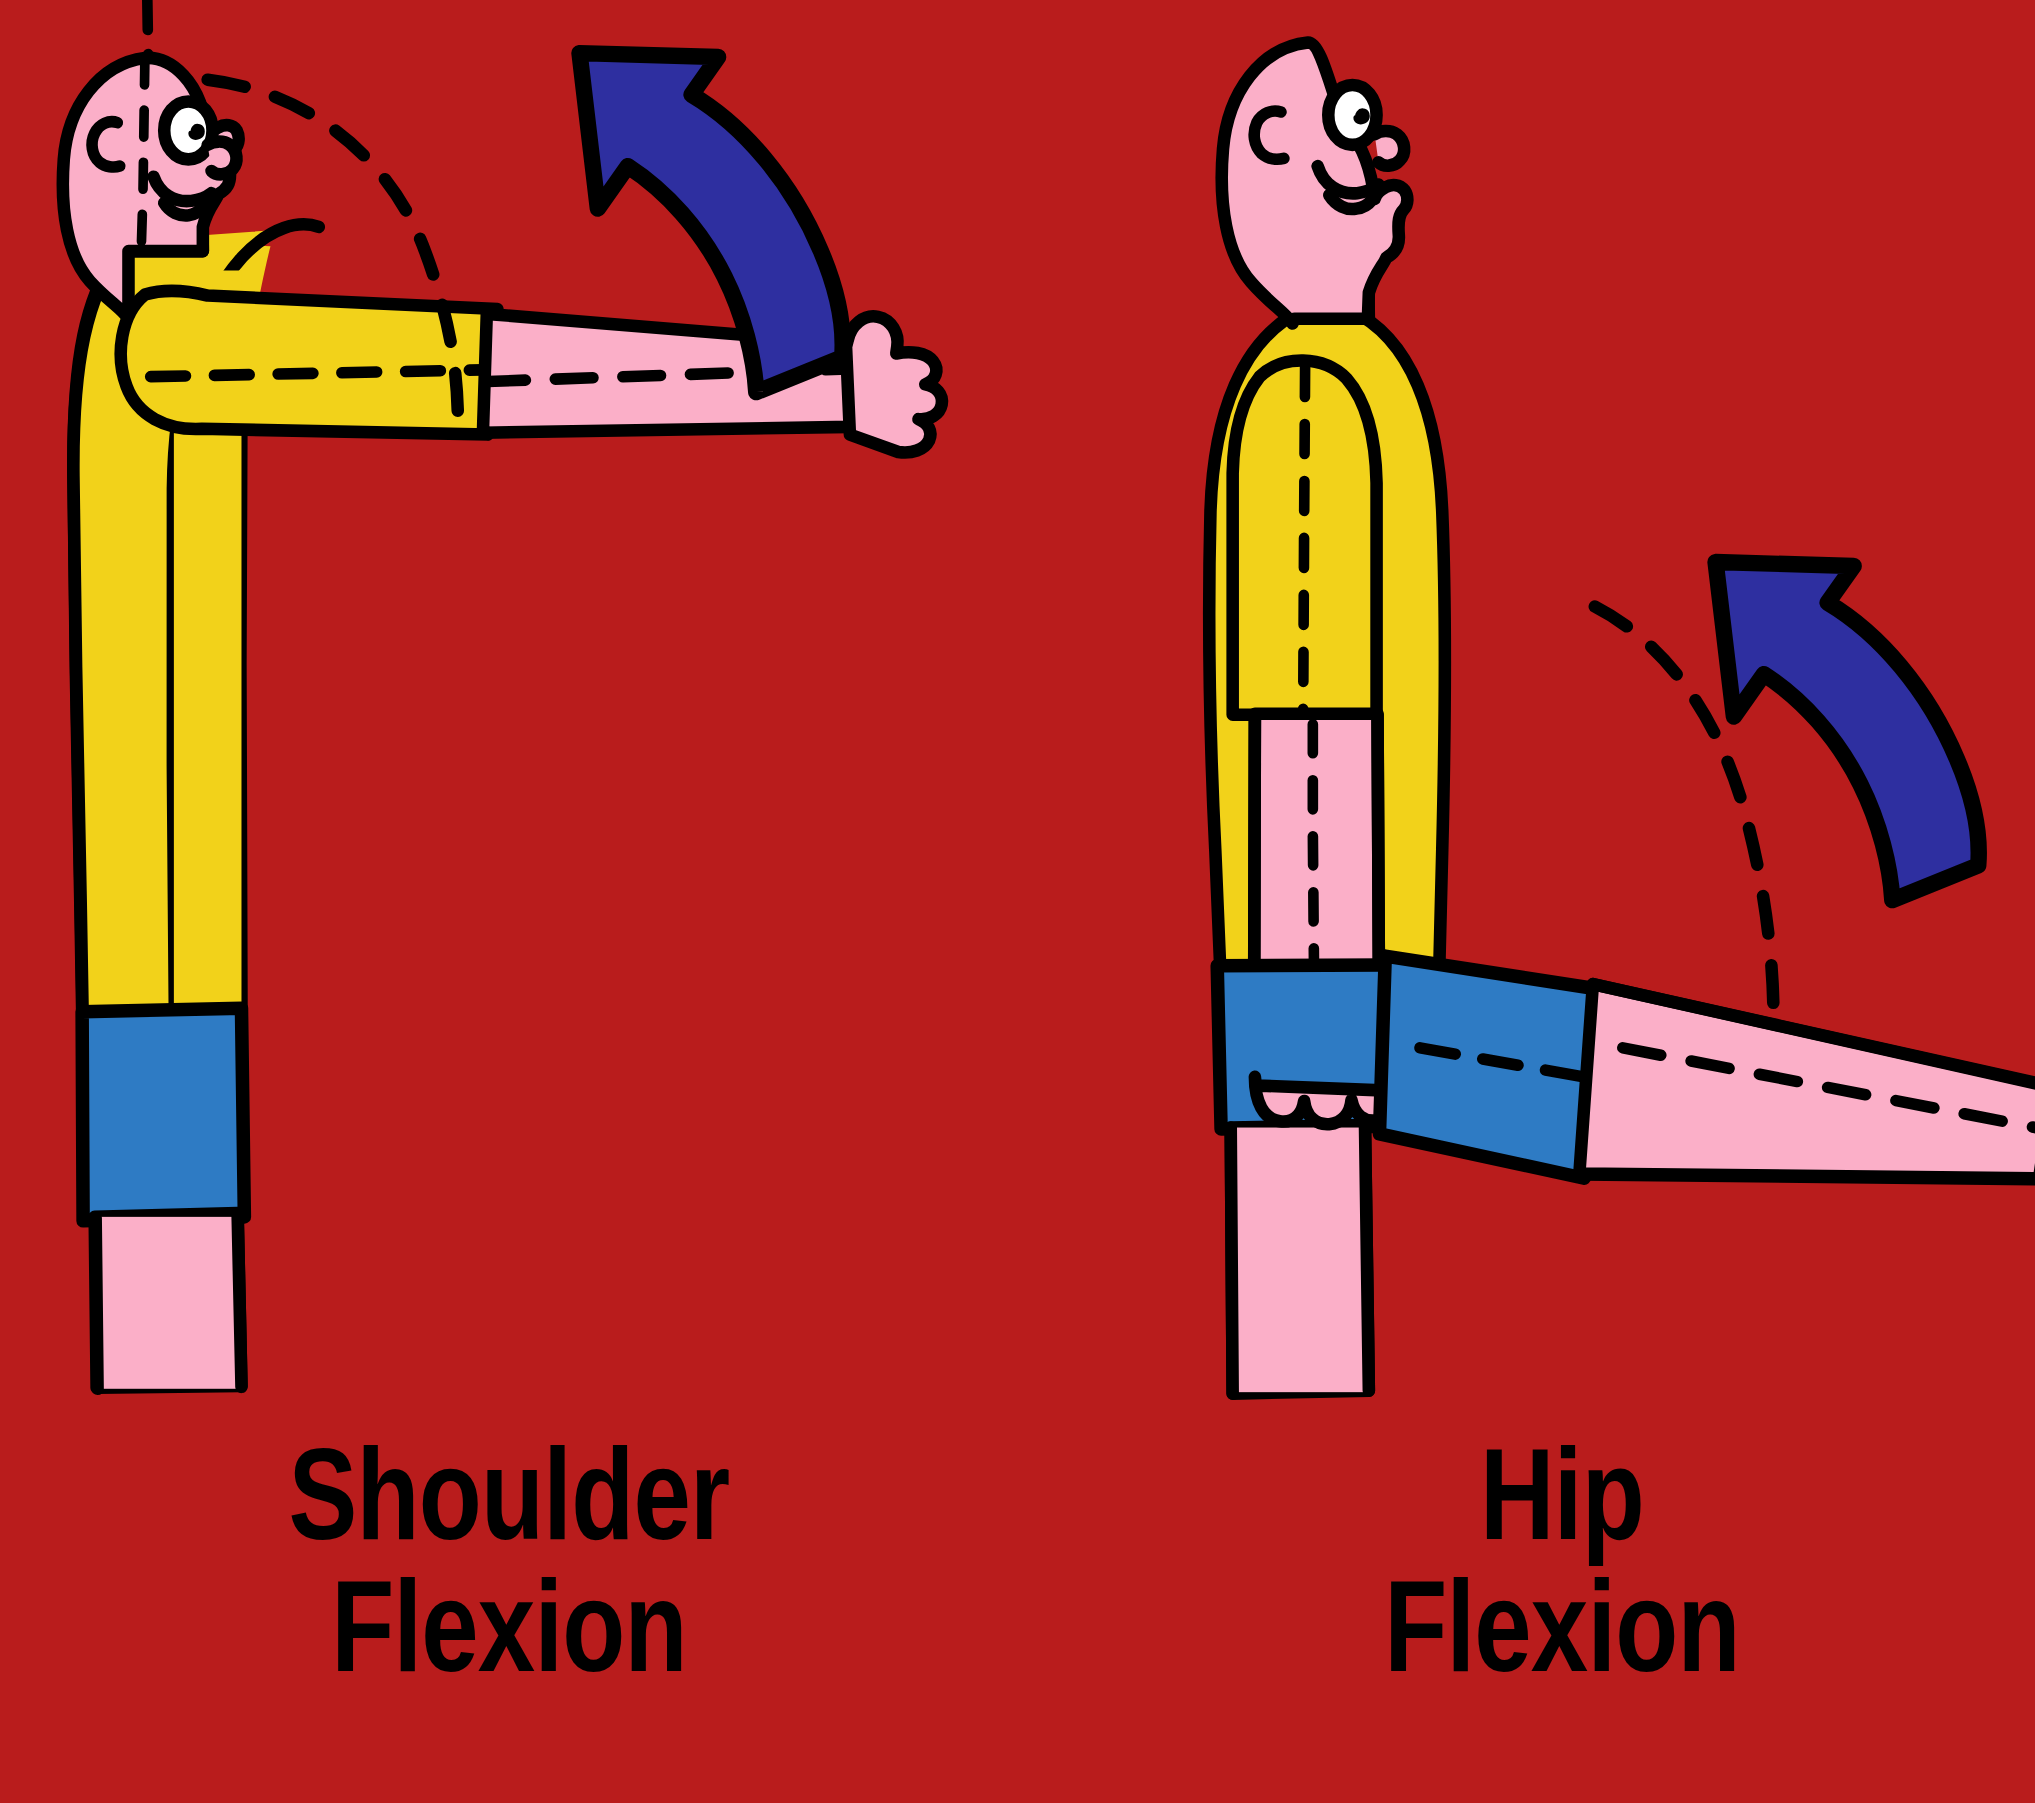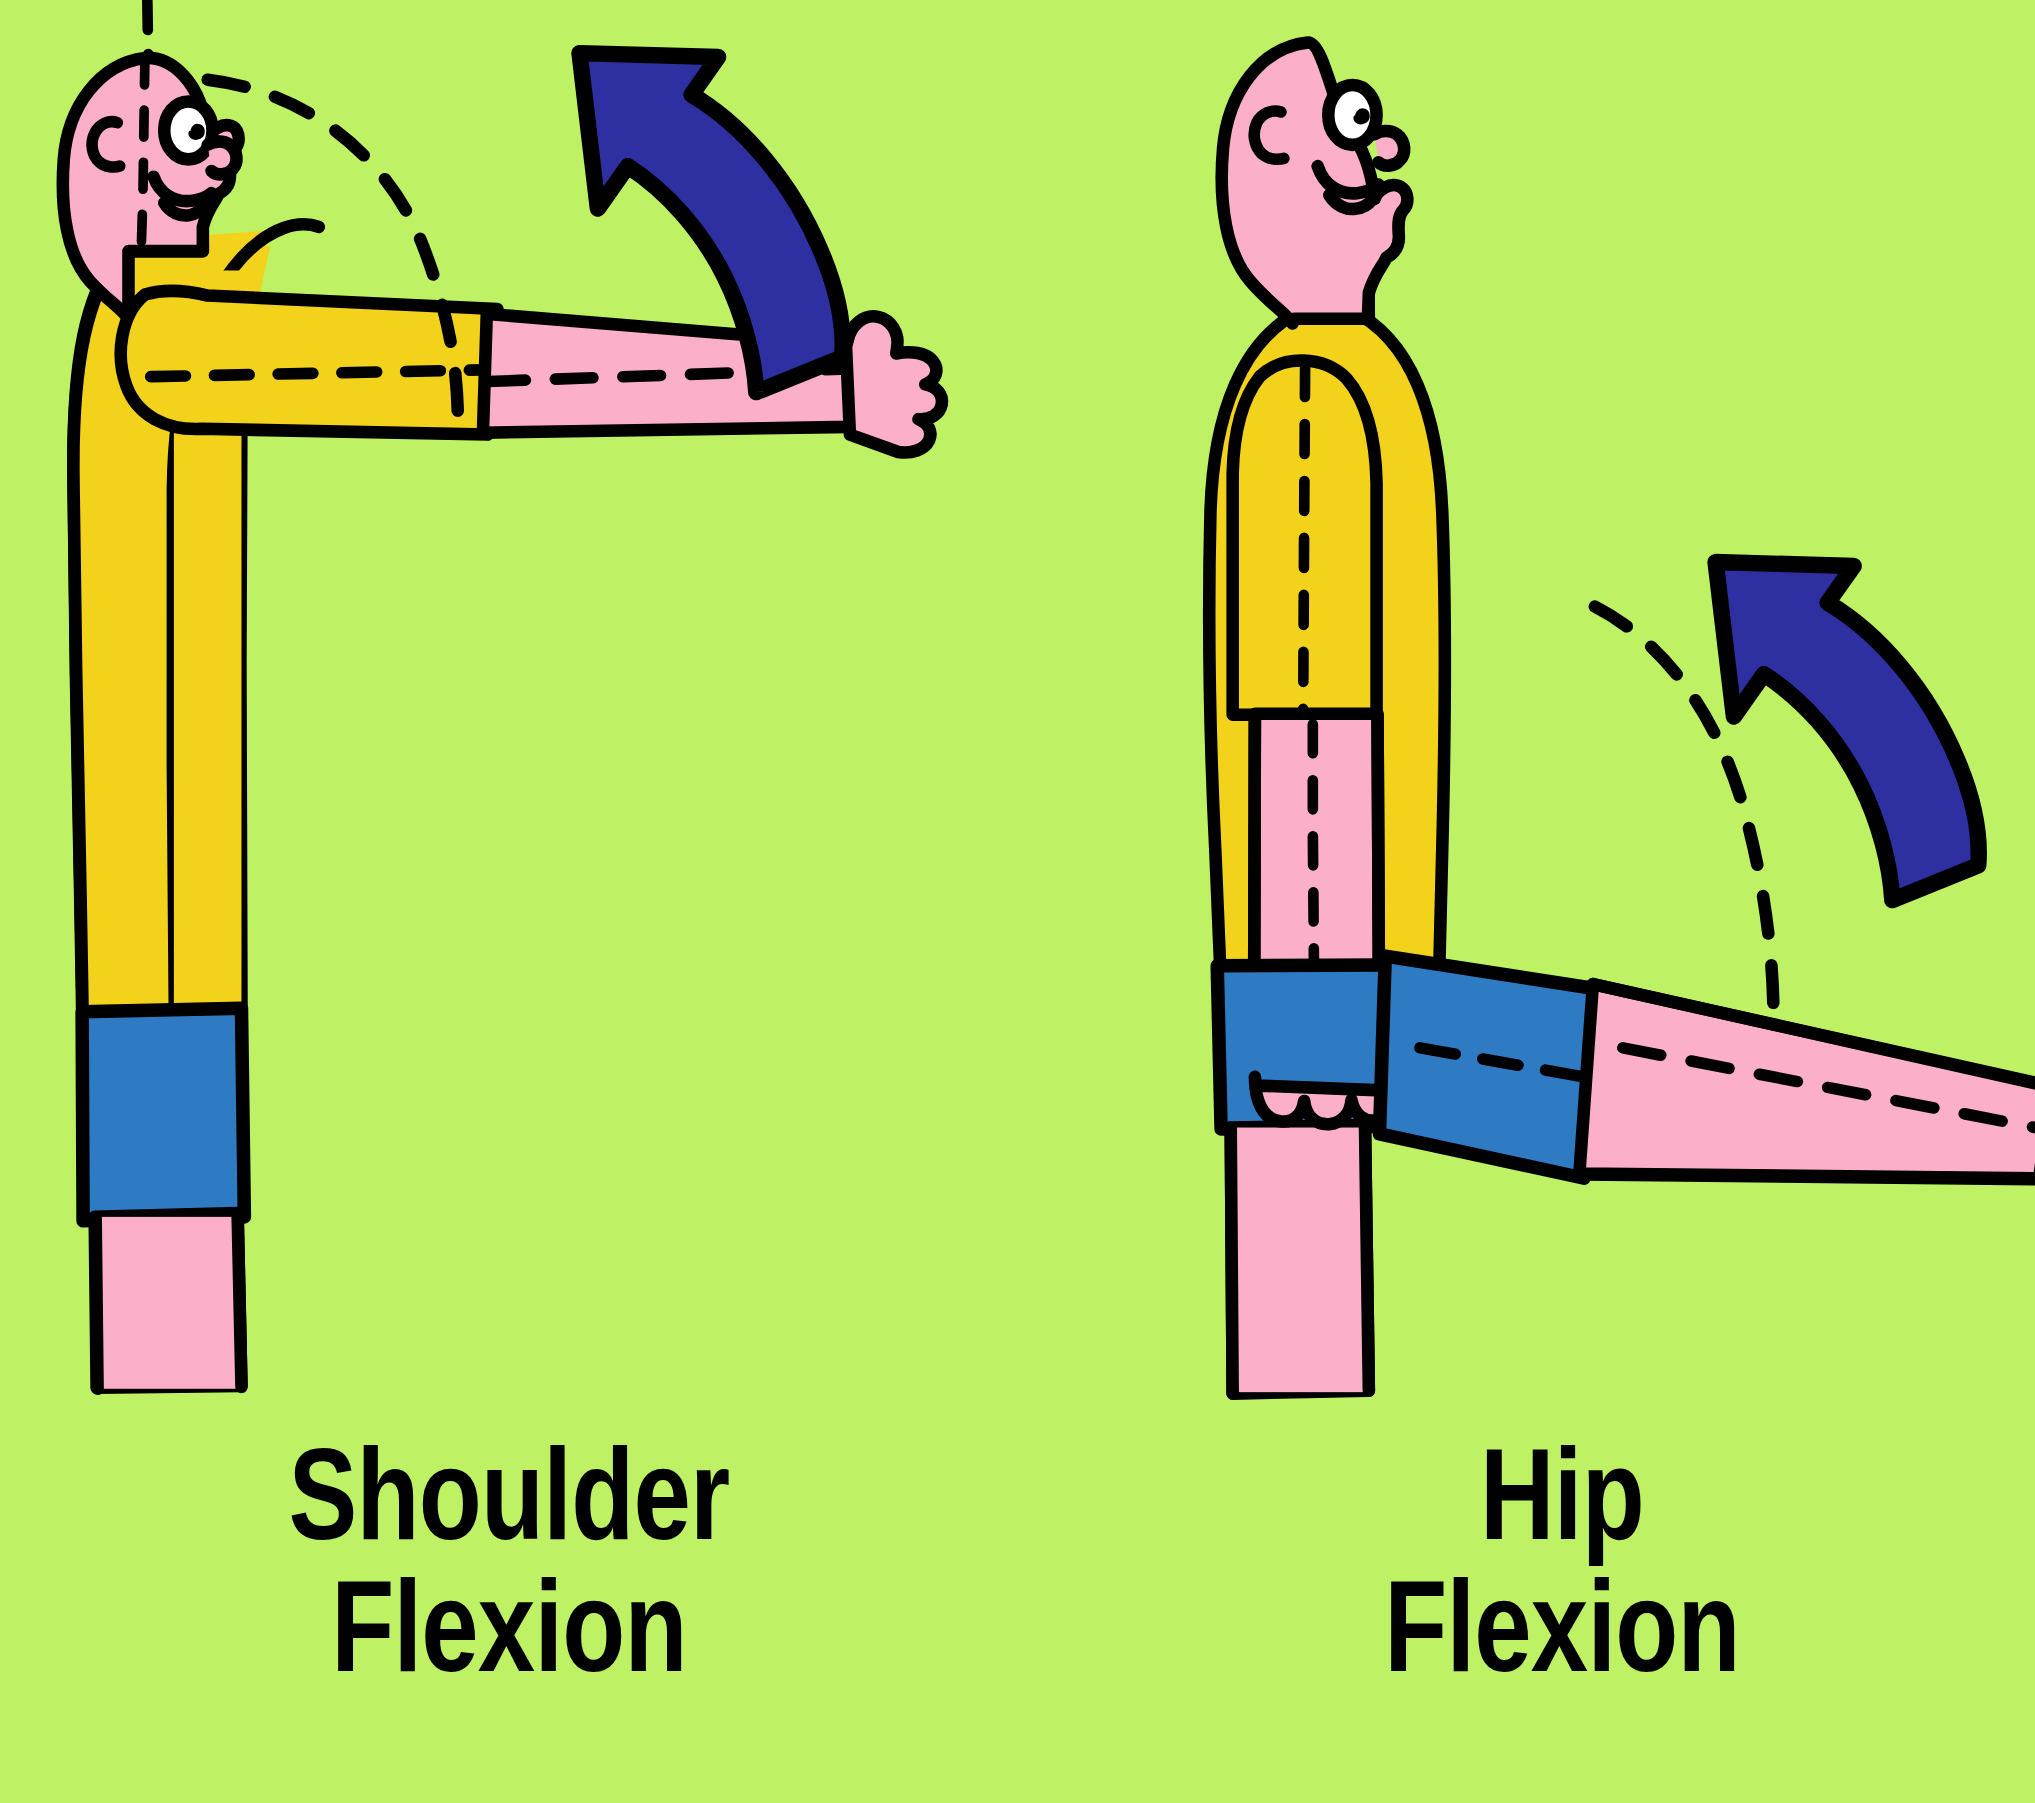--- a/index.html
+++ b/index.html
@@ -10,21 +10,21 @@
   body {
     width: 2035px;
     height: 1804px;
     font-family: "Liberation Sans", sans-serif;
     overflow: hidden;
   }
   #stage {
     position: relative;
     width: 2035px;
     height: 1804px;
-    background: #bef264;
+    background: #b91c1c;
   }
   .panel {
     position: absolute;
     top: 0;
     height: 1804px;
   }
   #panel-shoulder { left: 0;    width: 1018px; }
   #panel-hip      { left: 1053px; width: 1018px; }
 
   .figure-svg {

